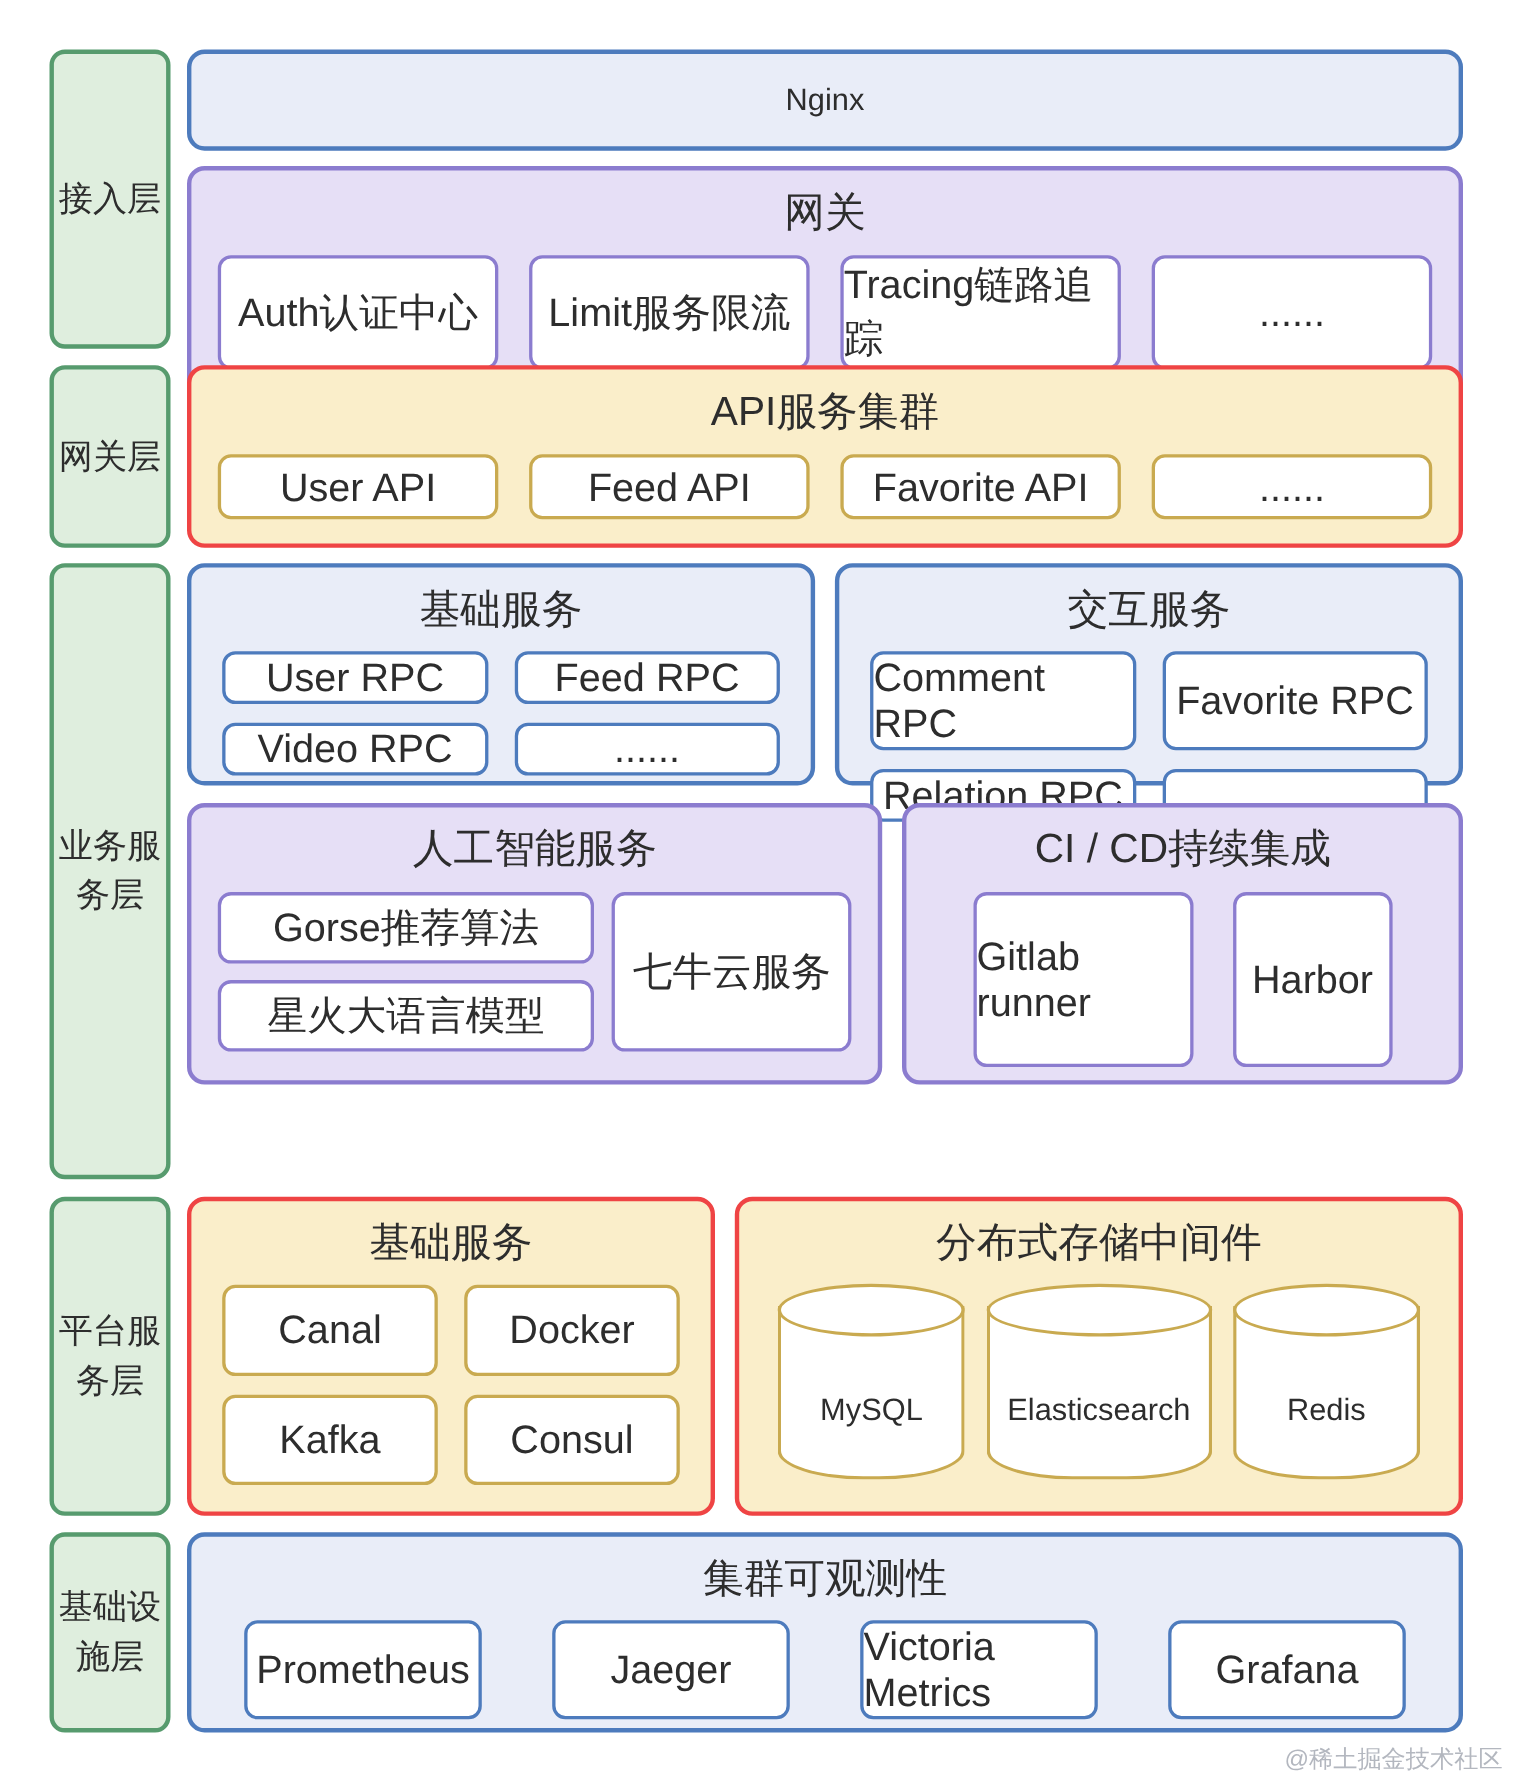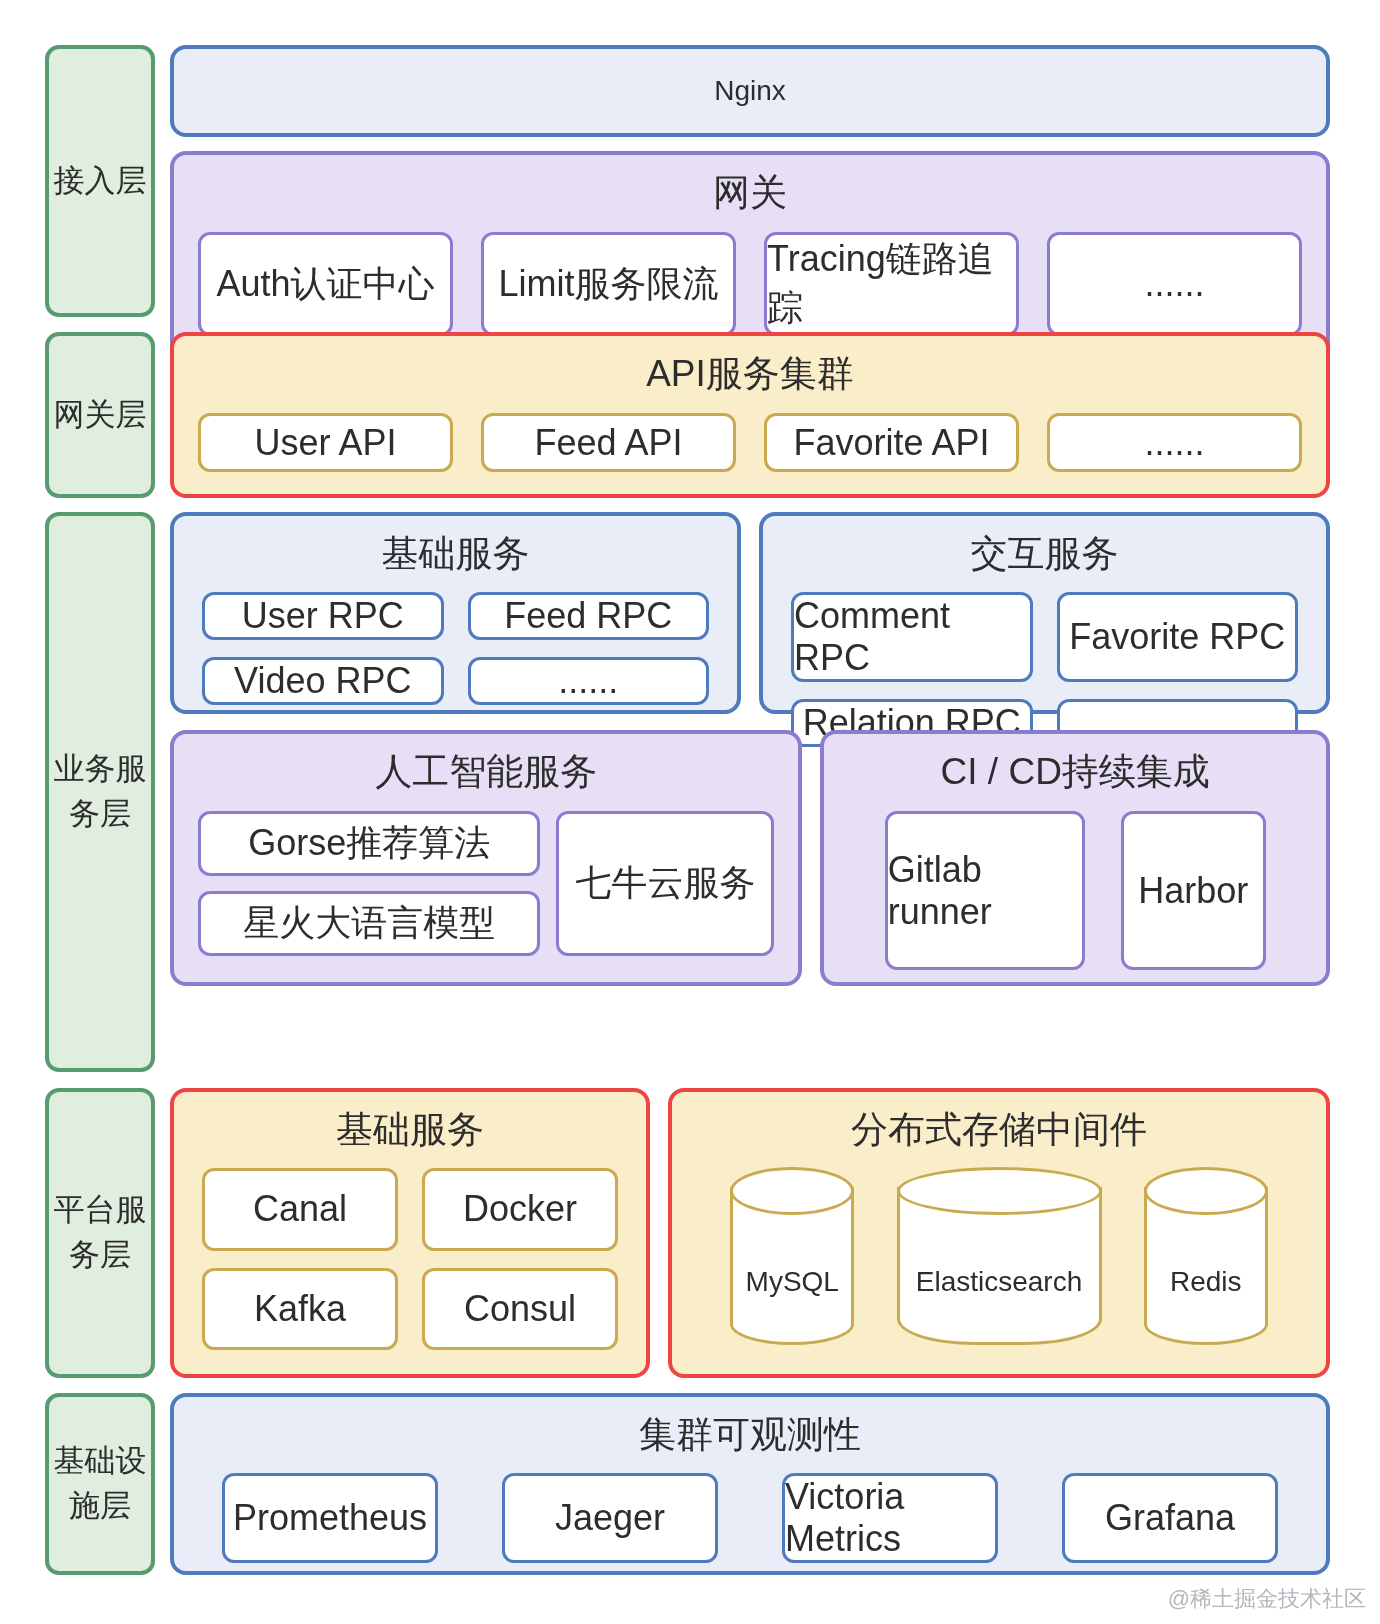--- a/index.html
+++ b/index.html
@@ -123,21 +123,21 @@
     font-size:28px;
   }
   .cylinder::before {
     content:"";
     position:absolute; left:-3px; right:-3px; top:-20px;
     height:42px;
     background:#ffffff;
     border:3px solid #c9aa50;
     border-radius:50%;
   }
-  .cyl-w1 { width:124px; }
+  .cyl-w1 { width:170px; }
   .cyl-w2 { width:205px; }
   .cyl-label { position:relative; z-index:1; }
 
   
   .obs-row {
     flex:1;
     display:flex; gap:64px;
     padding:13px 48px 26px;
   }
 

